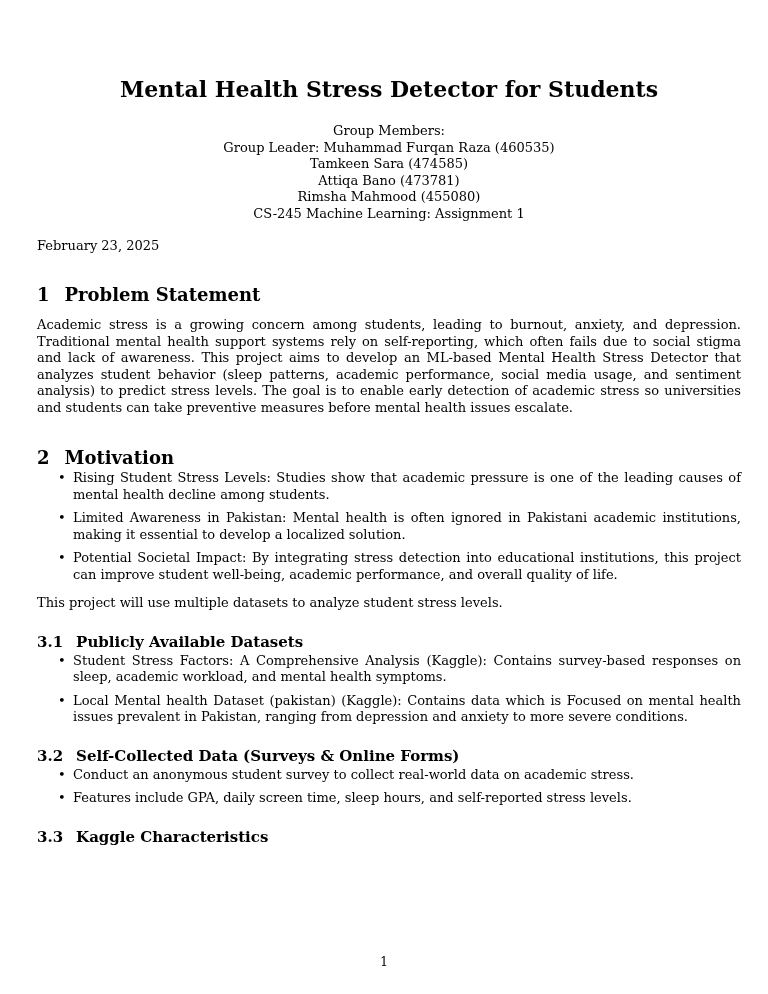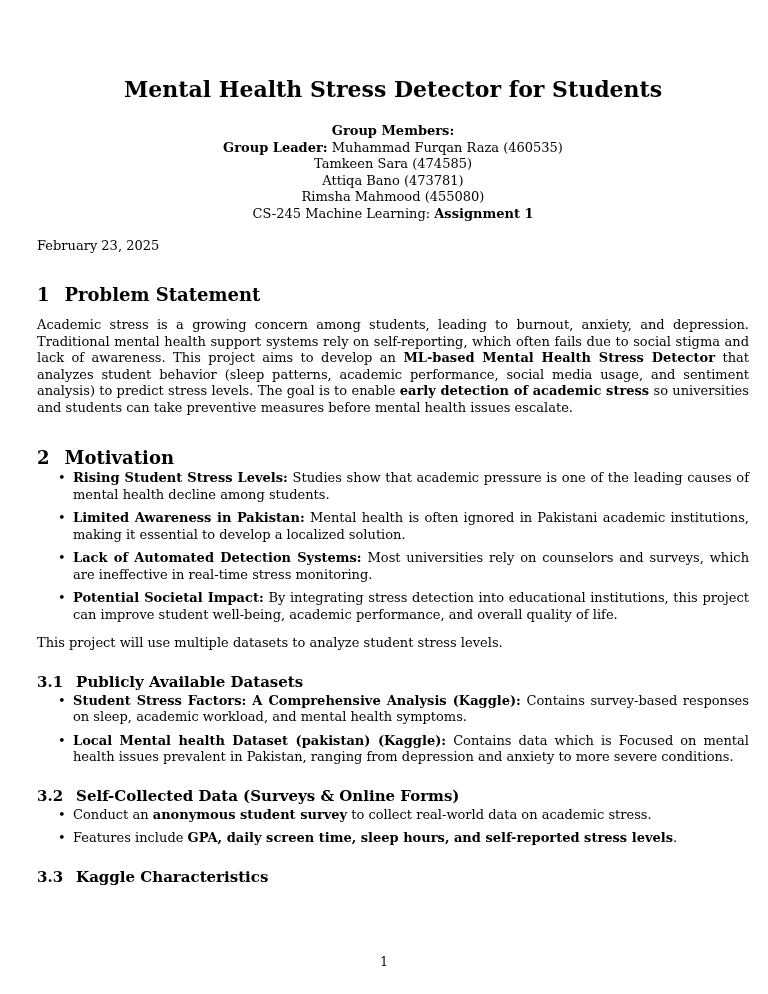--- a/index.html
+++ b/index.html
@@ -2,25 +2,25 @@
 <html><head>
 <meta charset="utf-8">
 <style>
   * { margin: 0; padding: 0; box-sizing: border-box; }
   html, body { background: #ffffff; }
   body {
     width: 768px; height: 994px; position: relative;
     font-family: "DejaVu Serif", serif; color: #000;
     font-size: 13px;
   }
-  .page { padding: 76px 19px 0 37px; }
+  .page { padding: 76px 27px 0 37px; }
   .doc-title { text-align: center; font-size: 22px; font-weight: bold; line-height: 26px; }
   .authors { text-align: center; margin-top: 21px; line-height: 16.5px; font-size: 13px; }
   .authors .line { display: block; }
-  .bold { font-weight: bold; }
+  .bold { font-weight: normal; }
   .date { margin-top: 16px; font-size: 13px; }
   h2.section { font-size: 18px; font-weight: bold; margin-top: 31px; line-height: 21px; }
   h2.section .sec-num { display: inline-block; margin-right: 15px; }
   h3.subsection { font-size: 15px; font-weight: bold; margin-top: 21px; line-height: 18px; }
   h3.subsection .sec-num { display: inline-block; margin-right: 13px; }
   p.bodytext { text-align: justify; line-height: 16.5px; margin-top: 12px; }
   ul.itemize { list-style: none; margin-top: 2px; }
   ul.itemize li {
     position: relative; padding-left: 36px; margin-bottom: 7px;
     text-align: justify; line-height: 16.5px;
@@ -52,21 +52,20 @@
 
   <p class="bodytext"><span>Academic stress is a growing concern among students, leading to burnout, anxiety, and depression. Traditional mental health support systems rely on self-reporting, which often fails due to social stigma and lack of awareness. This project aims to develop an </span><span class="bold">ML-based Mental Health Stress Detector</span><span> that analyzes student behavior (sleep patterns, academic performance, social media usage, and sentiment analysis) to predict stress levels. The goal is to enable </span><span class="bold">early detection of academic stress</span><span> so universities and students can take preventive measures before mental health issues escalate.</span></p>
 
   <h2 class="section">
     <span class="sec-num">2</span><span>Motivation</span>
   </h2>
 
   <ul class="itemize">
     <li><span class="bold">Rising Student Stress Levels:</span><span> Studies show that academic pressure is one of the leading causes of mental health decline among students.</span></li>
     <li><span class="bold">Limited Awareness in Pakistan:</span><span> Mental health is often ignored in Pakistani academic institutions, making it essential to develop a localized solution.</span></li>
-    <li><span class="bold">Lack of Automated Detection Systems:</span><span> Most universities rely on counselors and surveys, which are ineffective in real-time stress monitoring.</span></li>
     <li><span class="bold">Potential Societal Impact:</span><span> By integrating stress detection into educational institutions, this project can improve student well-being, academic performance, and overall quality of life.</span></li>
   </ul>
 
 
   <p class="bodytext">This project will use multiple datasets to analyze student stress levels.</p>
 
   <h3 class="subsection">
     <span class="sec-num">3.1</span><span>Publicly Available Datasets</span>
   </h3>
 

